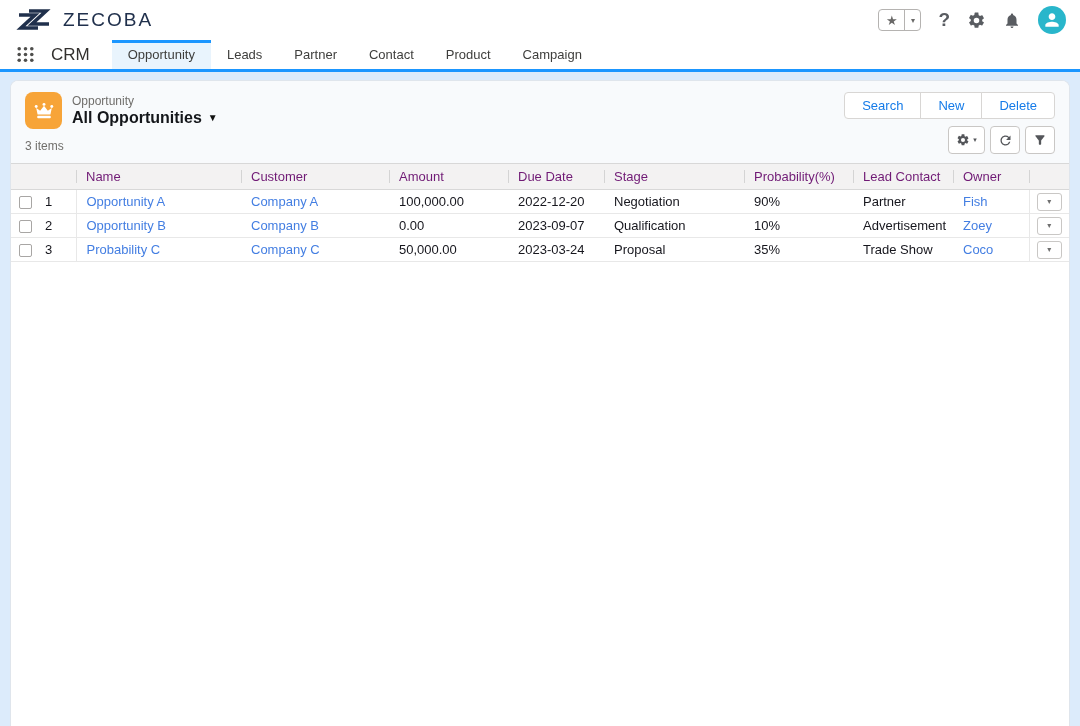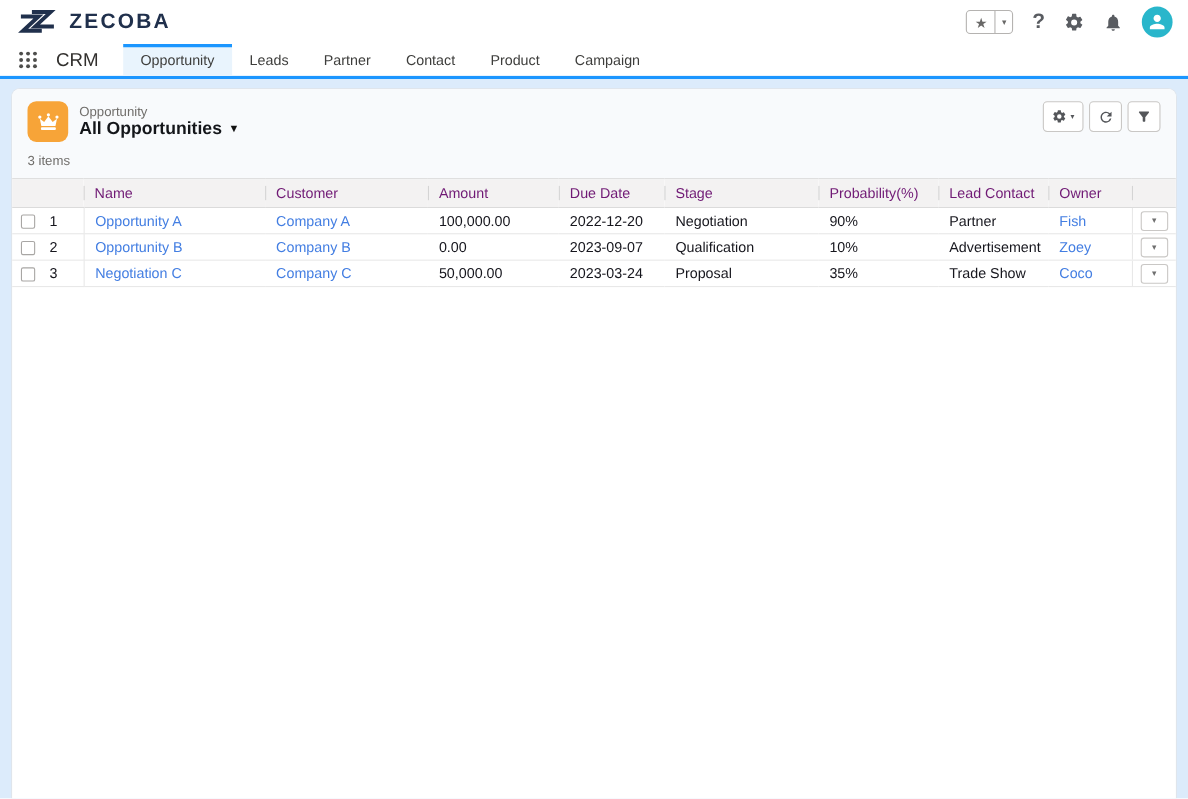--- a/index.html
+++ b/index.html
@@ -5,21 +5,21 @@
   * { box-sizing: border-box; }
   html,body { margin:0; padding:0; }
   body {
     width:1080px; height:726px; overflow:hidden;
     font-family:"Liberation Sans", sans-serif;
     background:#ffffff;
   }
   
   .topbar { height:40px; display:flex; align-items:center; padding:0 14px; background:#fff; }
   .logo { display:flex; align-items:center; gap:7px; cursor:pointer; }
-  .logo-text { font-size:19px; font-weight:700; color:#20304c; letter-spacing:2px; }
+  .logo-text { font-size:19px; font-weight:400; color:#20304c; letter-spacing:2px; }
   .top-actions { margin-left:auto; display:flex; align-items:center; gap:17px; }
   .fav-group { display:flex; align-items:stretch; border:1px solid #b5b3b1; border-radius:4px; height:22px; background:#fff; cursor:pointer; }
   .fav-star { width:25px; display:flex; align-items:center; justify-content:center; color:#696867; font-size:13px; }
   .fav-caret { width:16px; border-left:1px solid #b5b3b1; display:flex; align-items:center; justify-content:center; color:#696867; font-size:8px; }
   .help { font-size:19px; font-weight:700; color:#595c61; cursor:pointer; }
   .top-icon { cursor:pointer; display:flex; }
   .avatar { width:28px; height:28px; border-radius:50%; background:#29b6cb; display:flex; align-items:center; justify-content:center; cursor:pointer; }
   
   .navbar { height:32px; border-bottom:3px solid #1b96ff; display:flex; align-items:stretch; padding-left:15px; background:#fff; }
   .waffle { align-self:center; margin-right:15px; cursor:pointer; display:flex; }
@@ -149,20 +149,25 @@
             <div class="entity-label">Opportunity</div>
             <div class="view-title">
               <span>All Opportunities</span>
               <span class="view-caret">▼</span>
             </div>
           </div>
         </div>
         <div class="items-count">3 items</div>
       </div>
       <div class="head-right">
+        <div class="btn-group">
+          <button>Search</button>
+          <button>New</button>
+          <button>Delete</button>
+        </div>
         <div class="tools-row">
           <button class="icon-btn wide">
             <span style="display:flex;">
               <svg width="14" height="14" viewBox="0 0 24 24" fill="#54565a">
                   <path d="M19.14 12.94a7 7 0 0 0 .06-.94 7 7 0 0 0-.06-.94l2.03-1.58a.5.5 0 0 0 .12-.64l-1.92-3.32a.5.5 0 0 0-.61-.22l-2.39 1a7.3 7.3 0 0 0-1.62-.94l-.36-2.54A.5.5 0 0 0 13.9 2h-3.8a.5.5 0 0 0-.49.42l-.36 2.54a7.3 7.3 0 0 0-1.62.94l-2.39-1a.5.5 0 0 0-.61.22L2.71 8.44a.5.5 0 0 0 .12.64l2.03 1.58a7 7 0 0 0 0 1.88l-2.03 1.58a.5.5 0 0 0-.12.64l1.92 3.32a.5.5 0 0 0 .61.22l2.39-1a7.3 7.3 0 0 0 1.62.94l.36 2.54a.5.5 0 0 0 .49.42h3.8a.5.5 0 0 0 .49-.42l.36-2.54a7.3 7.3 0 0 0 1.62-.94l2.39 1a.5.5 0 0 0 .61-.22l1.92-3.32a.5.5 0 0 0-.12-.64zM12 15.5A3.5 3.5 0 1 1 15.5 12 3.5 3.5 0 0 1 12 15.5z"></path>
                 </svg>
             </span>
             <span class="mini-caret">▾</span>
           </button>
           <button class="icon-btn sq">
@@ -230,21 +235,21 @@
           <td>0.00</td>
           <td>2023-09-07</td>
           <td>Qualification</td>
           <td>10%</td>
           <td>Advertisement</td>
           <td><a class="cell-link">Zoey</a></td>
           <td class="col-action"><button class="row-action"><span>▾</span></button></td>
         </tr>
         <tr>
           <td class="col-check"><span class="checkbox"></span><span class="rownum">3</span></td>
-          <td><a class="cell-link">Negotiation C</a></td>
+          <td><a class="cell-link">Probability C</a></td>
           <td><a class="cell-link">Company C</a></td>
           <td>50,000.00</td>
           <td>2023-03-24</td>
           <td>Proposal</td>
           <td>35%</td>
           <td>Trade Show</td>
           <td><a class="cell-link">Coco</a></td>
           <td class="col-action"><button class="row-action"><span>▾</span></button></td>
         </tr>
       </tbody>

